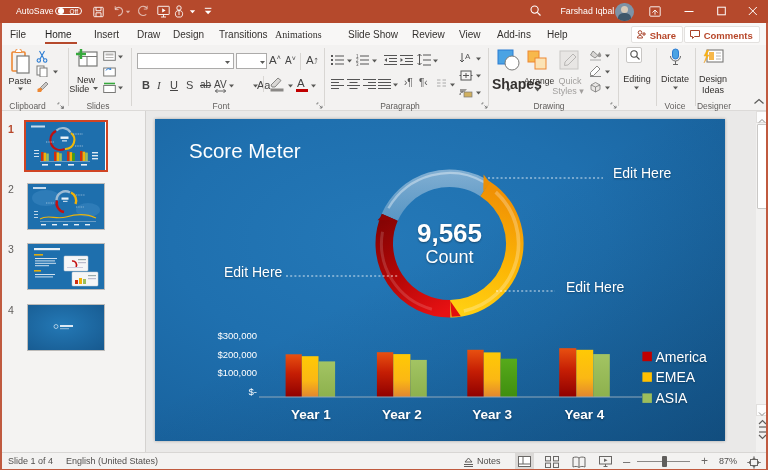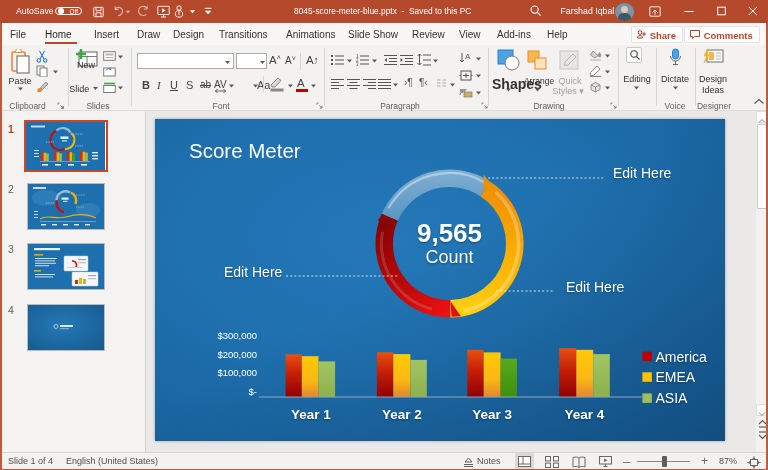--- a/index.html
+++ b/index.html
@@ -81,21 +81,20 @@
         <path d="M5 11v4"></path>
       </g>
     </svg>
   <svg class="qat" style="left:188.5px;" width="7" height="23" viewBox="0 0 7 23">
       <path d="M0.8 10.3h5.4l-2.7 3z" fill="#fff"></path>
     </svg>
   <svg class="qat" style="left:204px;" width="8" height="23" viewBox="0 0 8 23">
       <path d="M0.8 8.3h6.6" stroke="#fff" stroke-width="1"></path>
       <path d="M0.8 10.8h6.6l-3.3 3.4z" fill="#fff"></path>
     </svg>
-  <div class="t" style="left:294px;font-size:8.4px;">8045-score-meter-blue.pptx&nbsp;&nbsp;-&nbsp;&nbsp;Saved to this PC</div>
   <svg class="qat" style="left:529px;" width="13" height="23" viewBox="0 0 13 23">
       <circle cx="5.6" cy="9.6" r="3.6" fill="none" stroke="#fff" stroke-width="1.1"></circle>
       <path d="M8.3 12.3l3.2 3.2" stroke="#fff" stroke-width="1.1"></path>
     </svg>
   <div class="t" style="left:560.5px;font-size:8.8px;">Farshad Iqbal</div>
   <div id="avatar">
       <div class="head"></div>
       <div class="body2"></div>
     </div>
   <svg class="qat" style="left:648.5px;" width="12" height="23" viewBox="0 0 12 23">
@@ -113,21 +112,21 @@
     </svg>
 </div>
 <div id="menurow">
   <div class="tab" style="left:10px;">File</div>
   <div class="tab" style="left:45px;color:#201F1E;">Home</div>
   <div class="hl"></div>
   <div class="tab" style="left:94px;">Insert</div>
   <div class="tab" style="left:137px;">Draw</div>
   <div class="tab" style="left:173px;">Design</div>
   <div class="tab" style="left:219px;">Transitions</div>
-  <div class="tab" style="left:286px;">Animations</div>
+  <div class="tab" style="left:275px;font-family:Liberation Serif, serif;">Animations</div>
   <div class="tab" style="left:348px;">Slide Show</div>
   <div class="tab" style="left:412px;">Review</div>
   <div class="tab" style="left:459px;">View</div>
   <div class="tab" style="left:497px;">Add-ins</div>
   <div class="tab" style="left:547px;">Help</div>
   <div class="pillbtn" style="left:631px;"><svg width="11" height="11" viewBox="0 0 11 11" style="vertical-align:-1.5px;">
         <circle cx="4" cy="3.5" r="1.8" fill="none" stroke="#A8432A"></circle>
         <path d="M1.5 9c0-3.5 5-3.5 5 0z" fill="none" stroke="#A8432A"></path>
         <path d="M8 3v4M6 5h4" stroke="#A8432A"></path>
       </svg> Share</div>
@@ -168,21 +167,21 @@
   <svg class="launch" style="left:57px;top:56.5px;" viewBox="0 0 8 8">
       <path d="M1 1v1.5M1 1h1.5M6.5 4.5v2h-2M3.5 3.5L6 6M6 3.8V6H3.8" fill="none" stroke="#777" stroke-width=".9"></path>
     </svg>
   <div class="sep" style="left:68px;"></div>
 
   <svg class="ric" style="left:76px;top:4px;" width="22" height="20" viewBox="0 0 22 20">
       <rect x="3" y="3" width="18" height="14" fill="#fff" stroke="#7A7A78" stroke-width="1.2"></rect>
       <path d="M3 7.5h18M11 7.5V17" stroke="#7A7A78"></path>
       <path d="M5 0v10M0 5h10" stroke="#36A93C" stroke-width="2.4"></path>
     </svg>
-  <div class="btxt" style="left:71px;top:15px;width:30px;">New</div>
+  <div class="btxt" style="left:71px;top:30px;width:30px;">New</div>
   <div class="btxt" style="left:67px;top:39px;width:34px;">Slide <svg class="chev" style="position:static" width="7" height="7" viewBox="0 0 7 7">
         <path d="M1 2h5L3.5 5z" fill="#5a5a58"></path>
       </svg></div>
   <svg class="ric" style="left:103px;top:6px;" width="13" height="10" viewBox="0 0 13 10">
       <rect x=".7" y=".7" width="11.6" height="8.6" fill="#fff" stroke="#7A7A78" stroke-width="1"></rect>
       <rect x="2.5" y="2.5" width="8" height="2" fill="#b9b7b5"></rect>
       <path d="M2.5 6.5h8" stroke="#b9b7b5"></path>
     </svg>
   <svg class="chev" style="left:117px;top:8px;" viewBox="0 0 7 7">
       <path d="M1 2.5h5L3.5 5.5z" fill="#5a5a58"></path>

